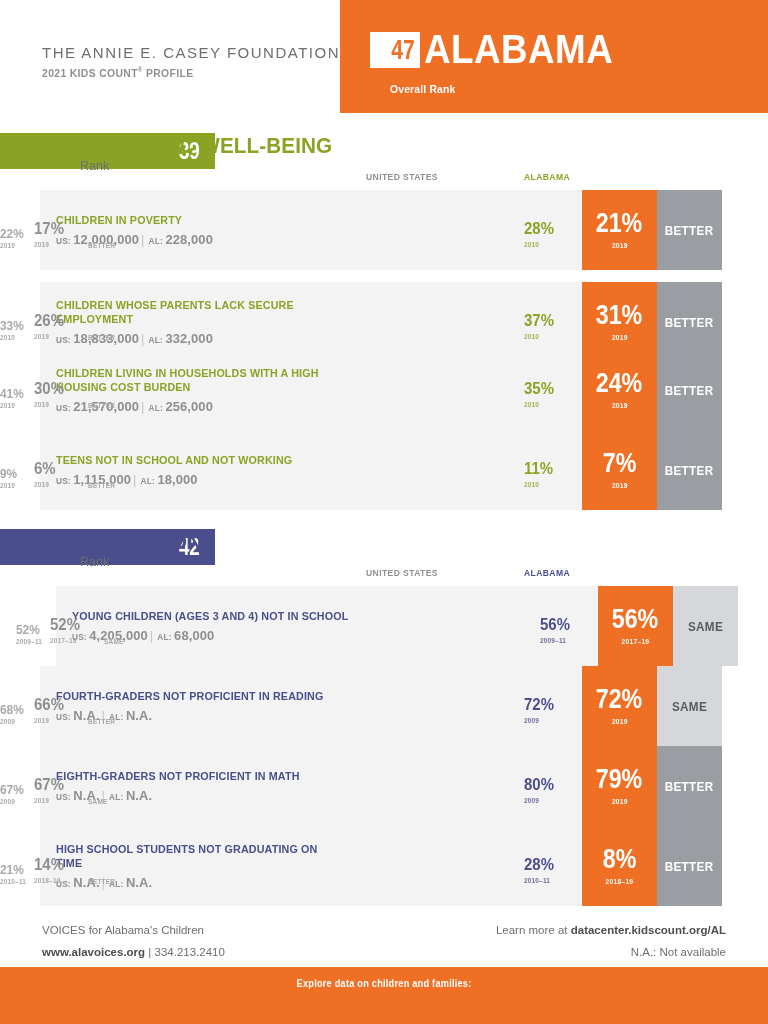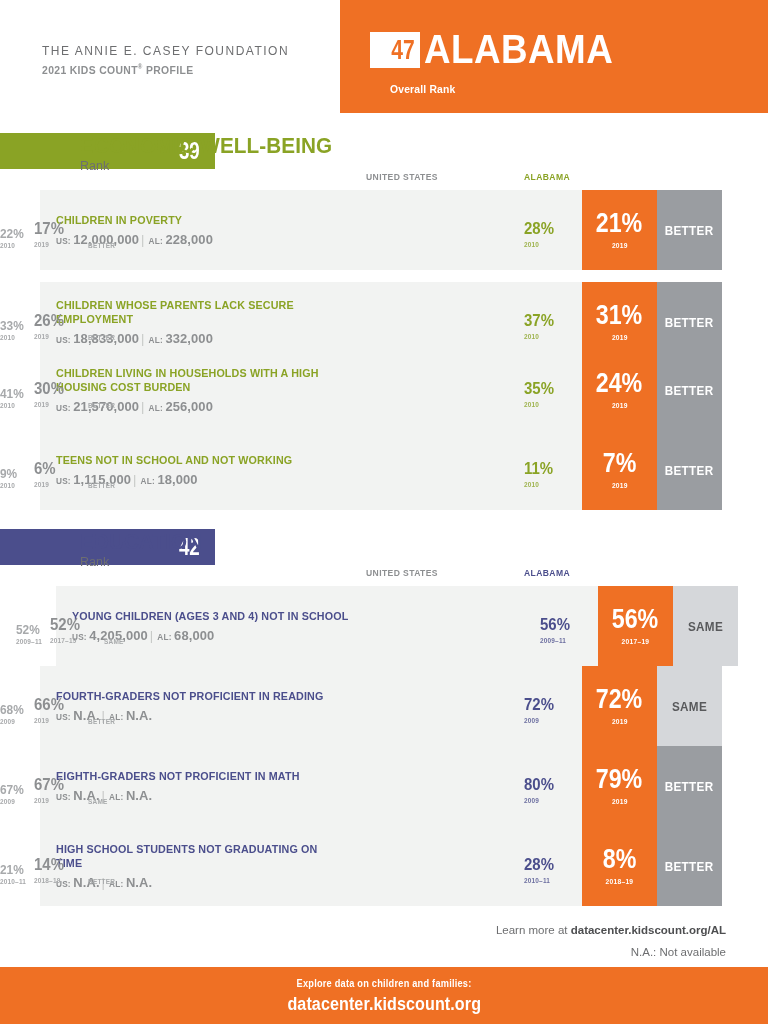--- a/index.html
+++ b/index.html
@@ -12,21 +12,21 @@
   .page { position: relative; width: 768px; height: 1024px; background:#fff; }
 
   
   .header { position: relative; height: 113px; }
   .header-orange {
     position: absolute; left: 340px; top: 0; width: 428px; height: 113px;
     background: #ef7024;
   }
   .logo-block { position: absolute; left: 42px; top: 44px; }
   .logo-line1 {
-    font-size: 12px; letter-spacing: 1.5px; color: #6d6e70;
+    font-size: 15px; letter-spacing: 1.5px; color: #6d6e70;
     font-weight: 400; white-space: nowrap;
   }
   .logo-line2 {
     margin-top: 5px;
     font-size: 11.8px; letter-spacing: .4px; color: #8d8f91;
     font-weight: 700; white-space: nowrap;
     font-family: "Liberation Sans Narrow","Liberation Sans", sans-serif;
     transform: scaleX(.88); transform-origin: left center;
   }
   .logo-line2 sup { font-size: 7px; vertical-align: super; }
@@ -399,22 +399,25 @@
             <div class="hl-yr">2018–19</div>
           </div>
           <div class="trend-badge trend-better">
             <span>BETTER</span>
           </div>
         </div>
       </div>
     </div>
 
   <div class="footer">
+    <div class="f-left">
+      <div class="f-line">VOICES for Alabama's Children</div>
+      <div class="f-line"><b>www.alavoices.org</b><span> | </span><span>334.213.2410</span></div>
+    </div>
     <div class="f-right">
       <div class="f-line"><span>Learn more at </span><b>datacenter.kidscount.org/AL</b></div>
       <div class="f-line">N.A.: Not available</div>
     </div>
     <div class="footer-bar">
       <div class="fb-small"><span>Explore data on children and families:</span></div>
-      <div class="fb-big"><span>datacenter.kidscount.org</span></div>
     </div>
   </div>
 </div>
 
 </body></html>

